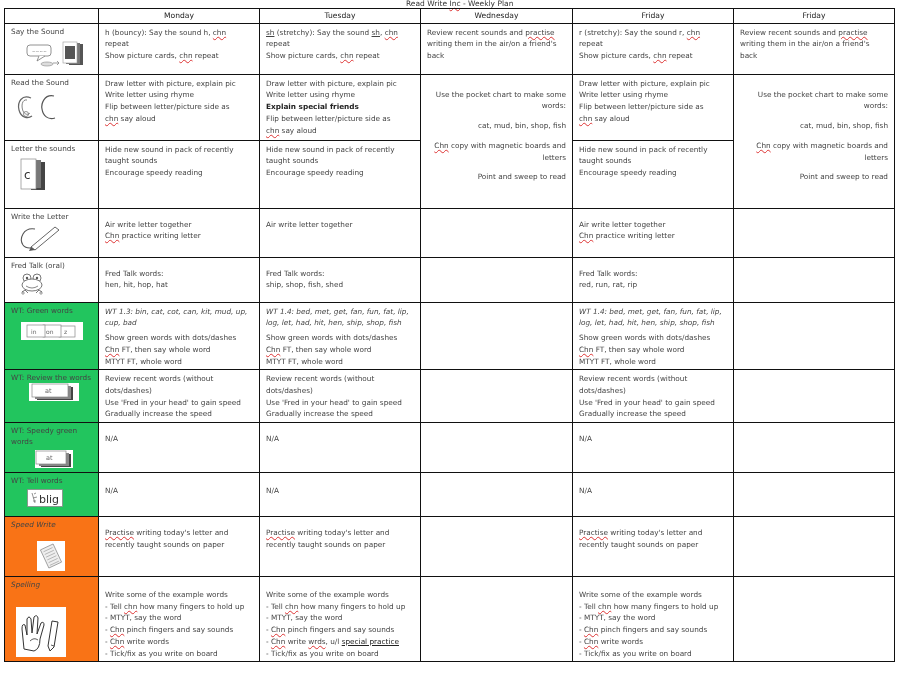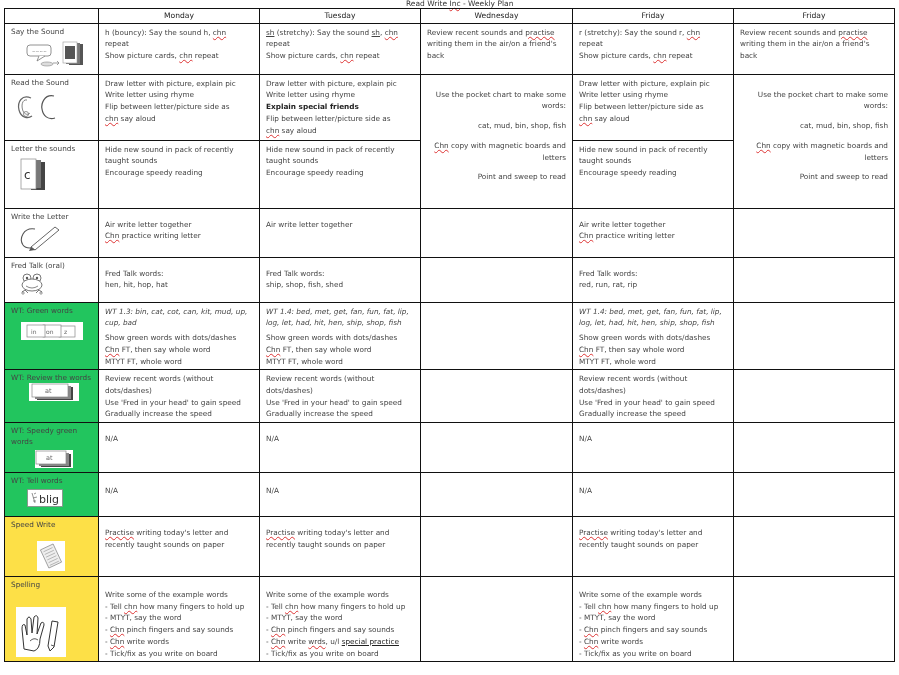--- a/index.html
+++ b/index.html
@@ -10,21 +10,21 @@
   .doc-title .sq { text-decoration: underline wavy #d33; text-decoration-thickness: 1px; }
   table.plan { position: absolute; left: 4px; top: 8px; border-collapse: collapse;
                table-layout: fixed; width: 891px; }
   table.plan td, table.plan th { border: 1.3px solid #111; vertical-align: top;
                padding: 3px 6px 2px 6px; font-size: 7.3px; line-height: 11.7px;
                font-weight: normal; color: #444; overflow: hidden; }
   table.plan th { text-align: center; color: #222; padding: 1px 4px; font-size: 7.6px; height: 11px; }
   td.label { color: #111; font-weight: bold; font-size: 7.4px; padding: 2px 5px; position: relative; }
   td.label .lbl { display: block; line-height: 10.5px; }
   td.grey { background: #22c55e; }
-  td.blue { background: #fde047; }
+  td.blue { background: #f97316; font-style: italic; }
   .bold { font-weight: bold; color: #222; text-align: right; }
   .ital { font-style: italic; }
   .sq { text-decoration: underline wavy #d33; text-decoration-thickness: 1px; text-underline-offset: 1px; }
   .ul { text-decoration: underline; text-align: right; }
   .gap { height: 8px; }
   .gap-s { height: 3px; }
   .pic { display: block; margin-top: 4px; }
 </style>
 </head>
 <body>

